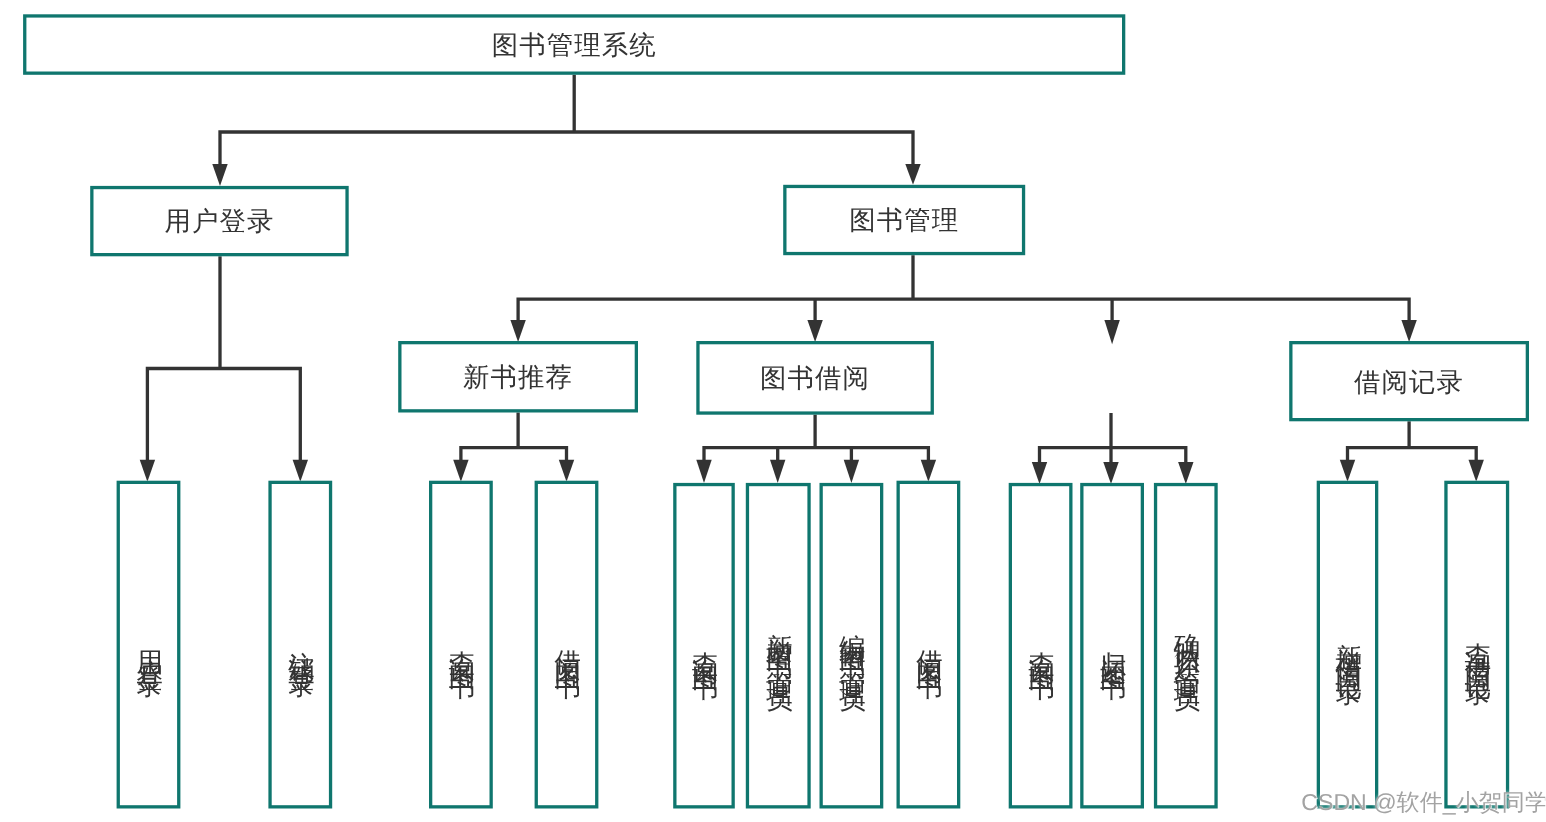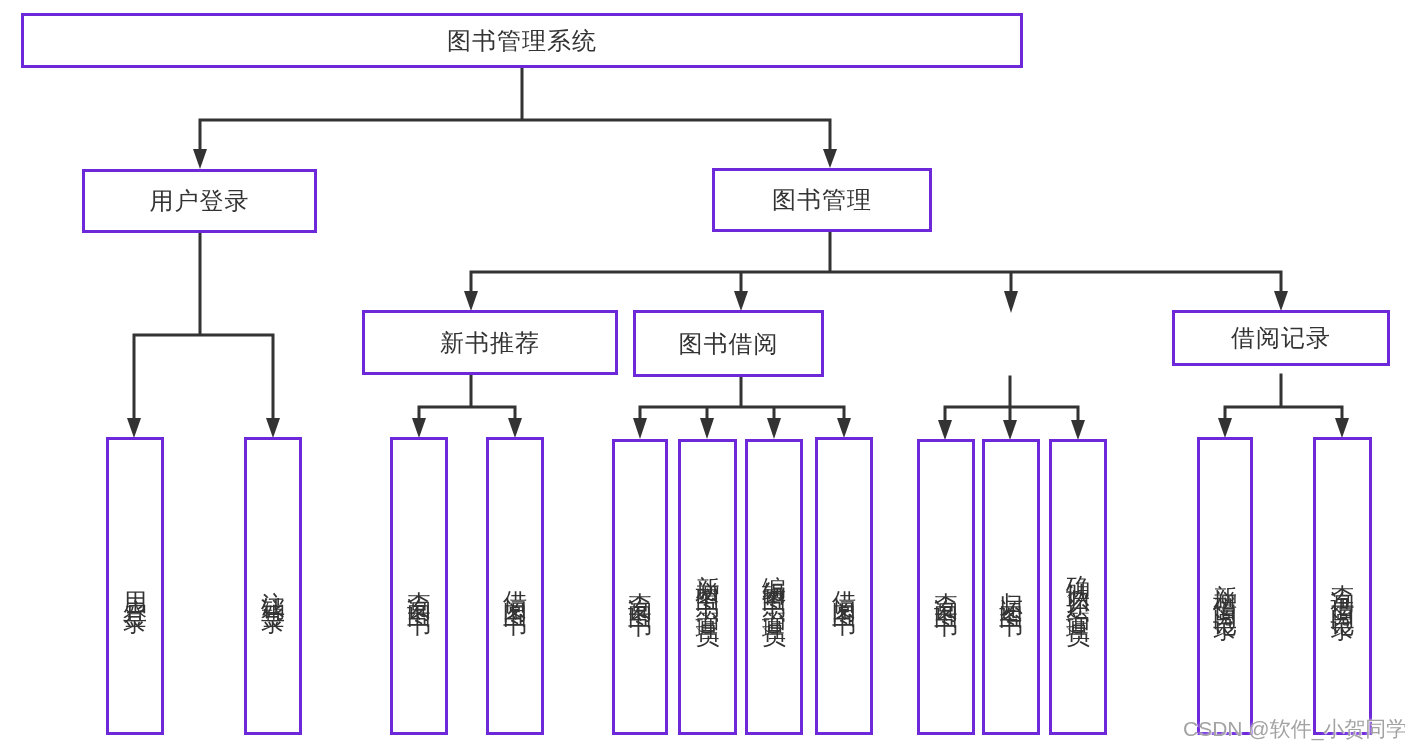--- a/index.html
+++ b/index.html
@@ -13,21 +13,21 @@
     color: #333333;
   }
   #wires {
     position: absolute;
     left: 0; top: 0;
     width: 1405px; height: 747px;
   }
   .box {
     position: absolute;
     box-sizing: border-box;
-    border: 3px solid #6d28d9;
+    border: 3px solid #0f766e;
     background: #ffffff;
     display: flex;
     align-items: center;
     justify-content: center;
   }
   .box.h span {
     font-size: 24px;
     letter-spacing: 1px;
     white-space: nowrap;
   }
@@ -90,27 +90,27 @@
     <span>图书管理系统</span>
   </div>
 
   <div class="box h" style="left:82px; top:169px; width:235px; height:64px;">
     <span>用户登录</span>
   </div>
   <div class="box h" style="left:712px; top:168px; width:220px; height:64px;">
     <span>图书管理</span>
   </div>
 
-  <div class="box h" style="left:362px; top:310px; width:256px; height:65px;">
+  <div class="box h" style="left:362px; top:310px; width:218px; height:65px;">
     <span>新书推荐</span>
   </div>
-  <div class="box h" style="left:633px; top:310px; width:191px; height:67px;">
+  <div class="box h" style="left:633px; top:310px; width:216px; height:67px;">
     <span>图书借阅</span>
   </div>
-  <div class="box h" style="left:1172px; top:310px; width:218px; height:56px;">
+  <div class="box h" style="left:1172px; top:310px; width:218px; height:73px;">
     <span>借阅记录</span>
   </div>
 
   <div class="box v" style="left:106px; top:437px; width:58px; height:298px;">
     <span>用户登录</span>
   </div>
   <div class="box v" style="left:244px; top:437px; width:58px; height:298px;">
     <span>注销登录</span>
   </div>
 

